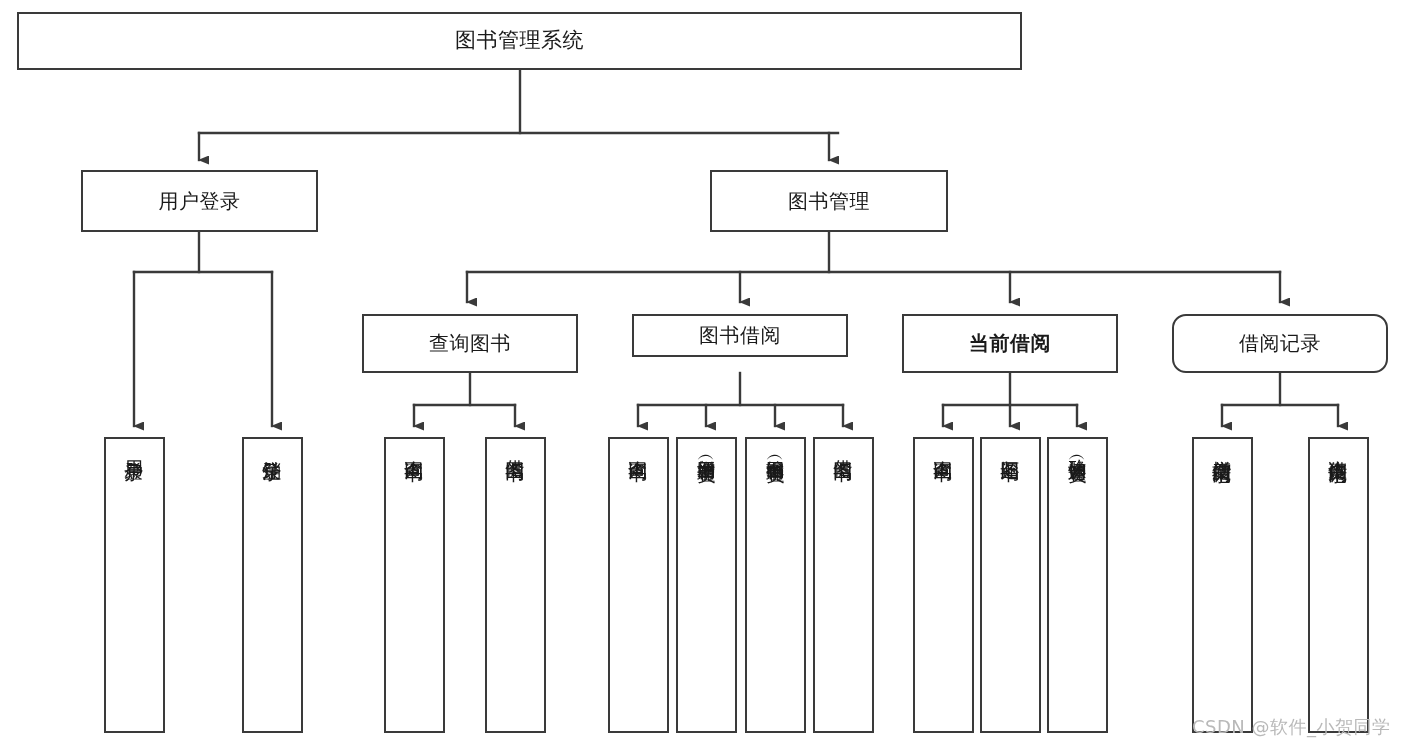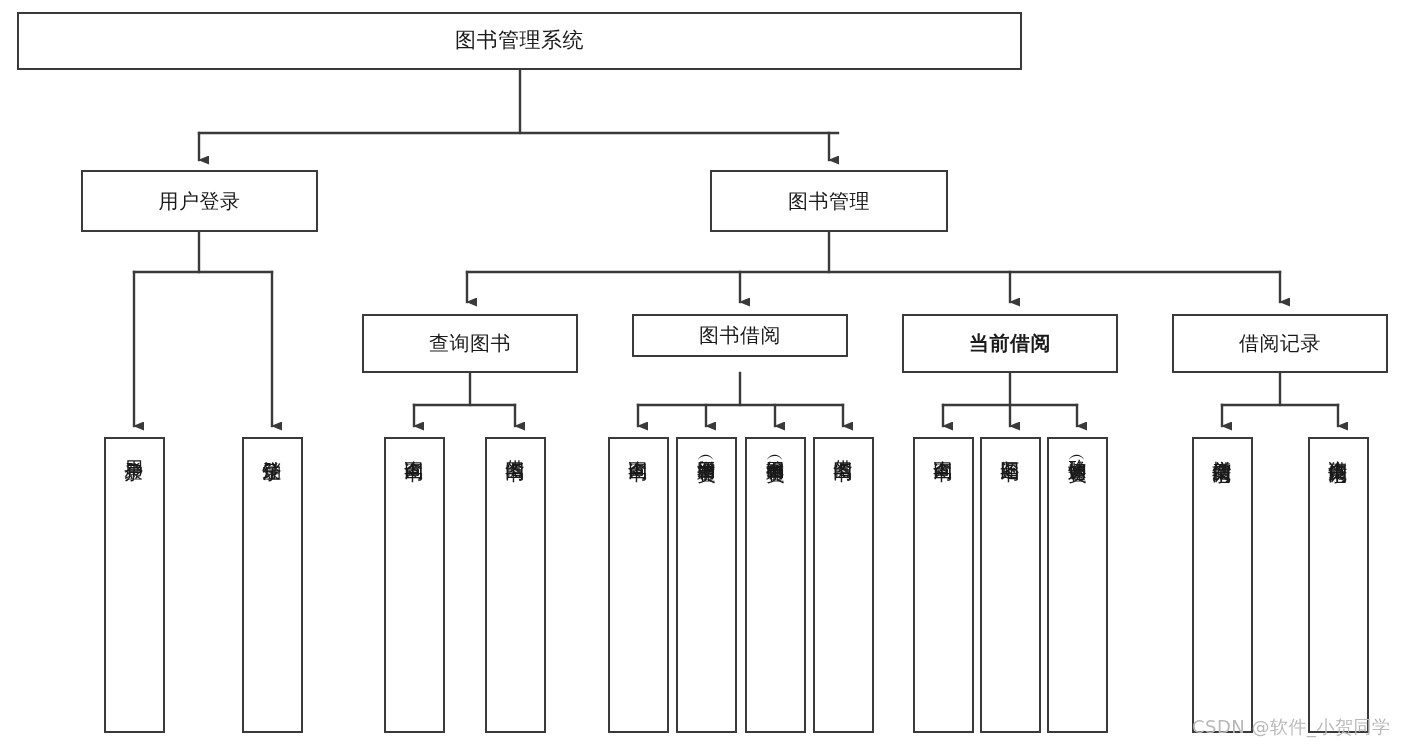--- a/index.html
+++ b/index.html
@@ -136,21 +136,21 @@
 
   <div class="node branch" style="left:362px; top:314px; width:216px; height:59px;">
     <span class="label">查询图书</span>
   </div>
   <div class="node branch" style="left:632px; top:314px; width:216px; height:43px;">
     <span class="label">图书借阅</span>
   </div>
   <div class="node branch" style="left:902px; top:314px; width:216px; height:59px;font-weight:bold;">
     <span class="label">当前借阅</span>
   </div>
-  <div class="node branch" style="left:1172px; top:314px; width:216px; height:59px;">
+  <div class="node branch" style="left:1172px; top:314px; width:216px; height:59px;border-radius:14px;">
     <span class="label">借阅记录</span>
   </div>
 
   <div class="node leaf" style="left:104px; top:437px; width:61px; height:296px;">
     <span class="label">用户登录</span>
   </div>
   <div class="node leaf" style="left:242px; top:437px; width:61px; height:296px;">
     <span class="label">注销登录</span>
   </div>
 

